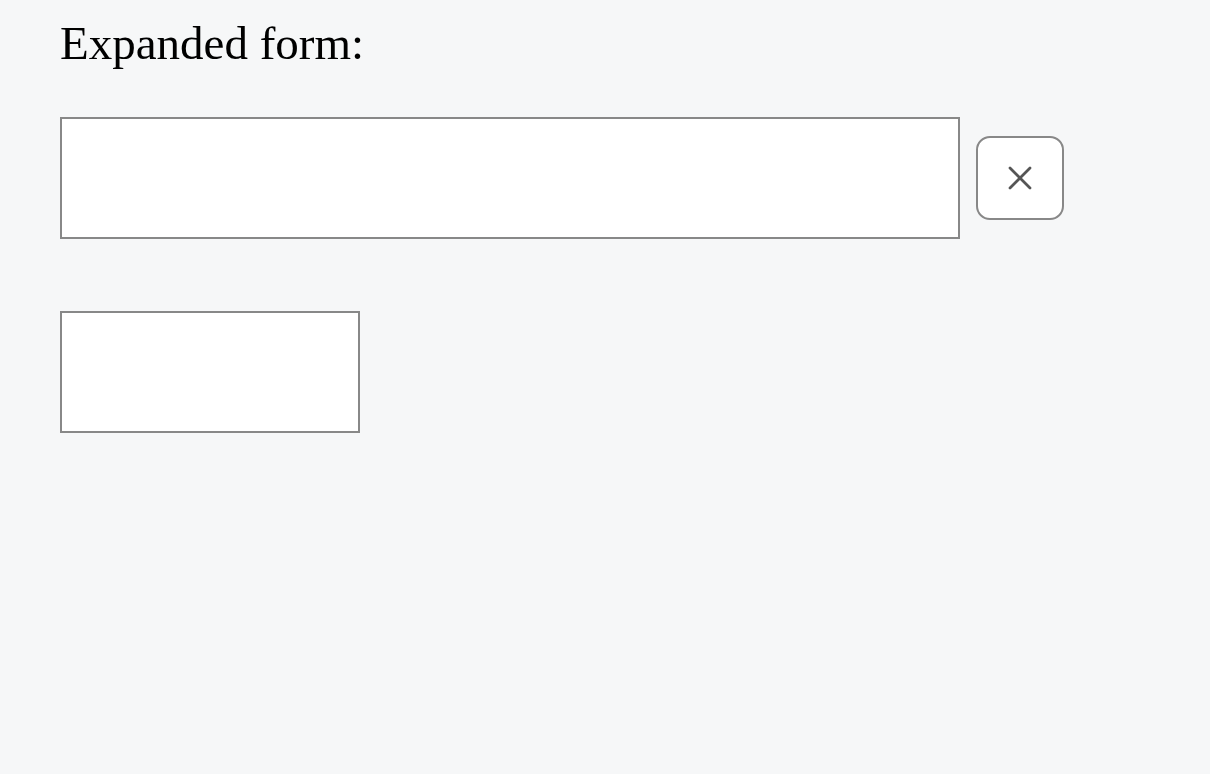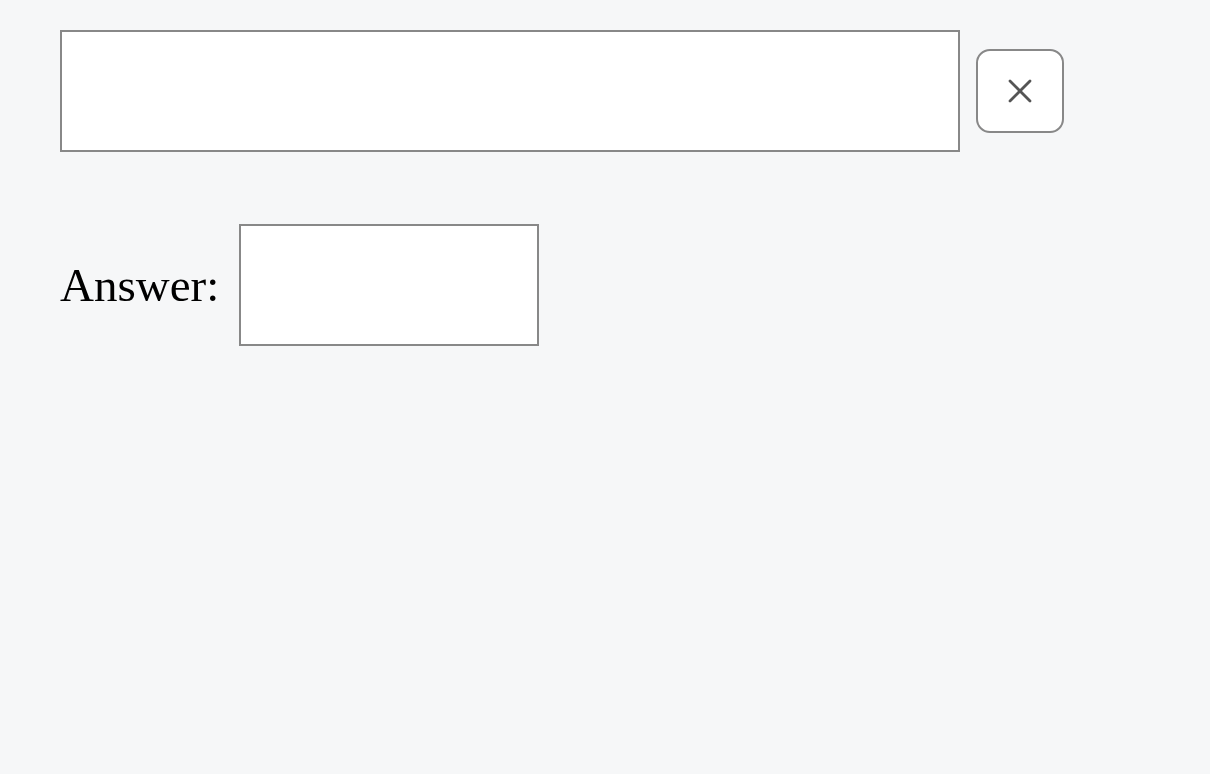--- a/index.html
+++ b/index.html
@@ -67,28 +67,28 @@
       background: #fff;
       font-size: 42px;
       padding: 0 16px;
       font-family: Georgia, serif;
     }
   </style>
 </head>
 <body>
 
 <div>
+  <p class="expanded-label">Expanded form:</p>
 
   <div class="input-row">
     <input type="text" class="expanded-input" value="" style="">
     <button class="multiply-button" aria-label="multiply">
       <svg viewBox="0 0 24 24" fill="none" stroke="#555" stroke-width="2.2" stroke-linecap="round">
         <line x1="4" y1="4" x2="20" y2="20"></line>
         <line x1="20" y1="4" x2="4" y2="20"></line>
       </svg>
     </button>
   </div>
 
   <div class="answer-row">
-    <span>Answer:</span>
     <input type="text" class="answer-input" value="" style="">
   </div>
 </div>
 
 </body></html>

